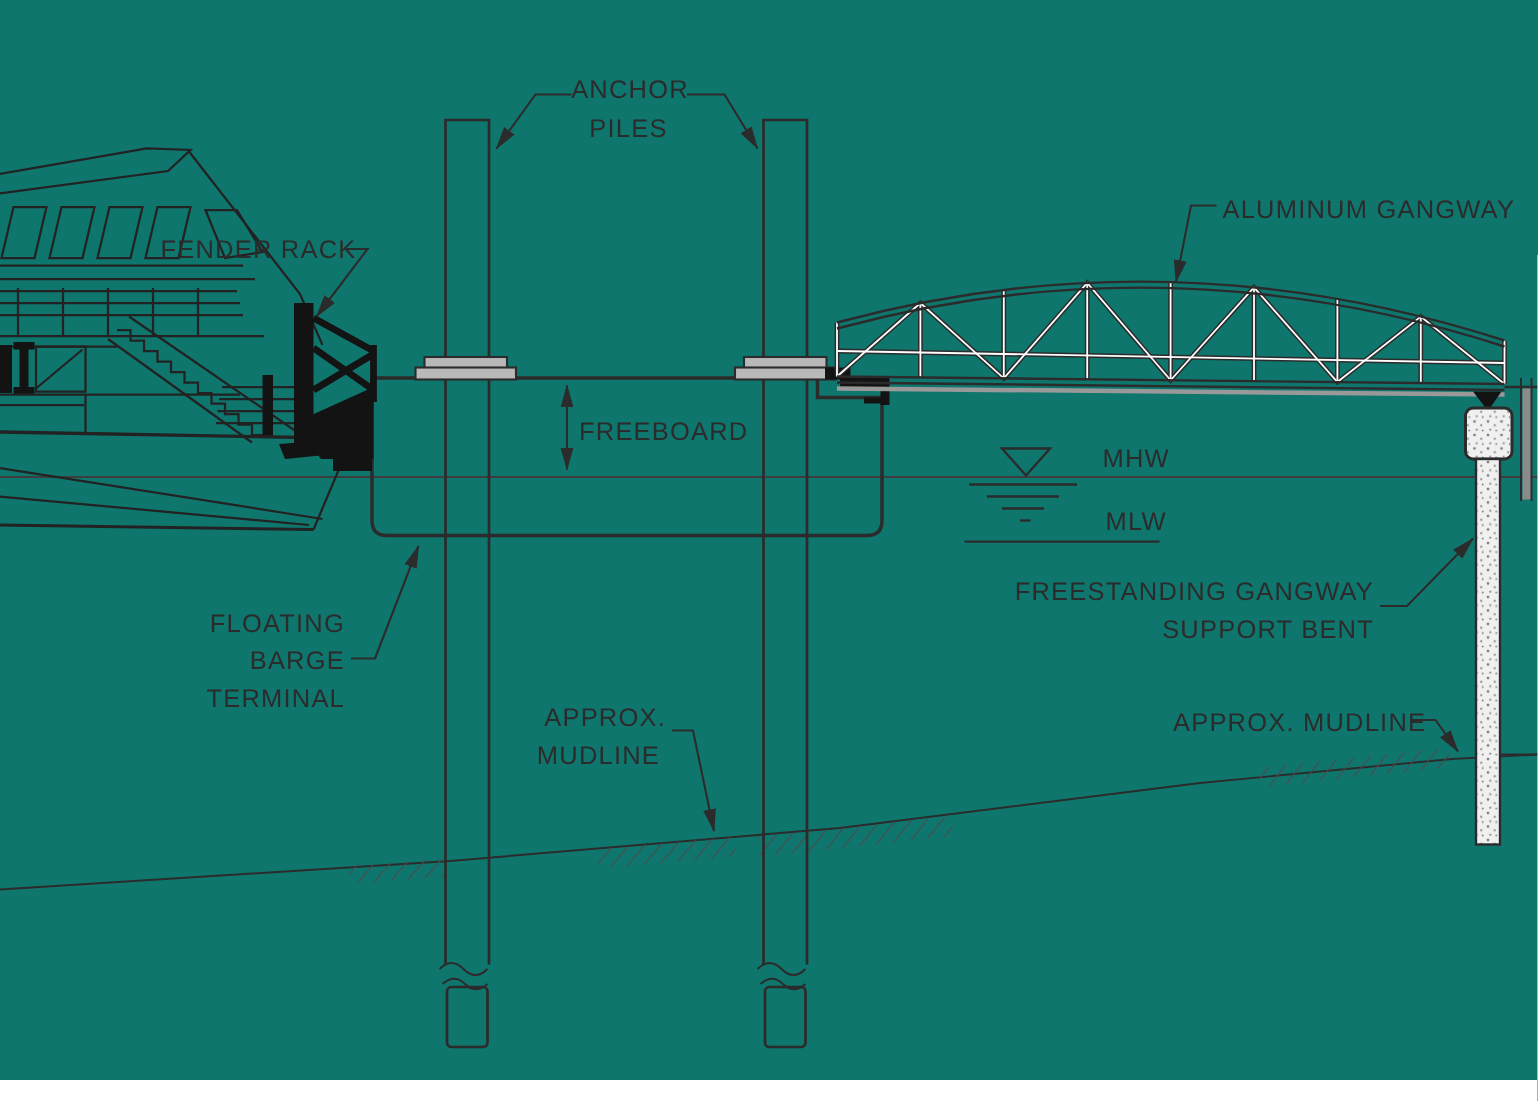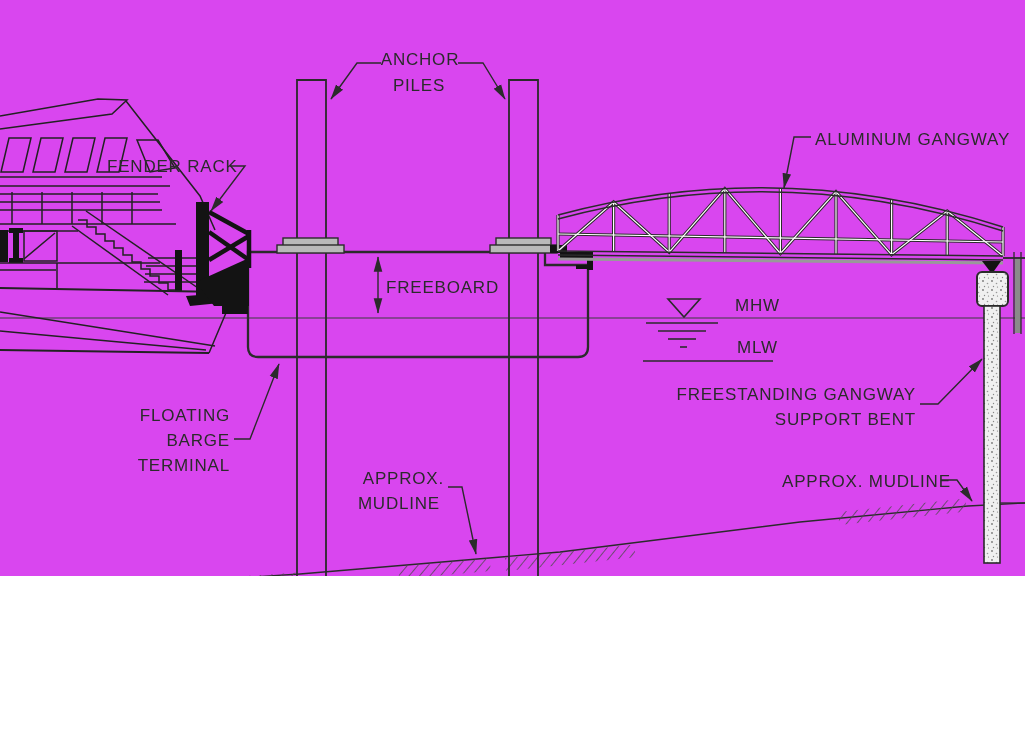--- a/index.html
+++ b/index.html
@@ -1,16 +1,16 @@
 <!DOCTYPE html>
 <html><head>
 <meta charset="utf-8">
 <style>
   html,body{margin:0;padding:0;background:#fff;}
-  .stage{position:relative;width:1025px;height:576px;background:#d946ef;overflow:hidden;
+  .stage{position:relative;width:1025px;height:720px;background:#0f766e;overflow:hidden;
          font-family:"Liberation Sans", sans-serif;}
   svg{display:block}
   .lbl{font-family:"Liberation Sans", sans-serif;font-size:17px;fill:#2b2b2b;
        letter-spacing:0.8px;font-weight:400;}
   .ln{stroke:#2b2b2b;fill:none;}
   .thin{stroke-width:1.3;}
   .med{stroke-width:1.8;}
   .thick{stroke-width:2.3;}
   .leader{stroke:#2b2b2b;stroke-width:1.4;fill:none;}
 </style>

